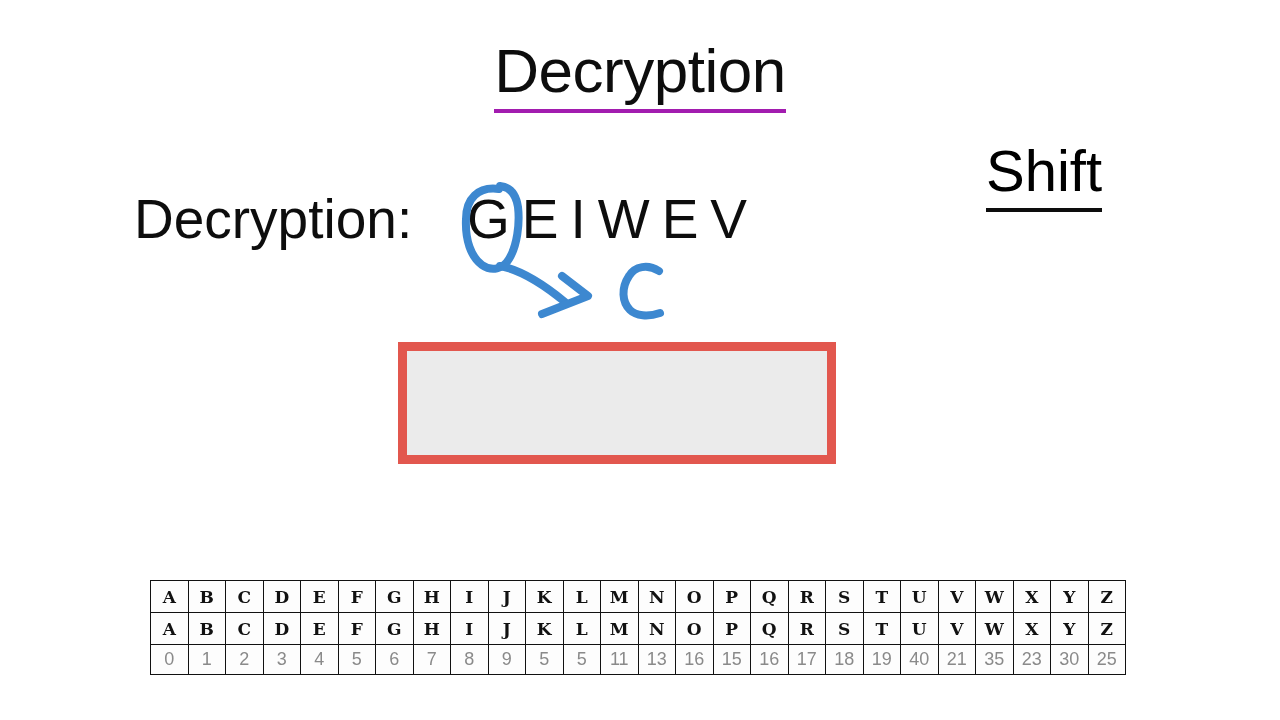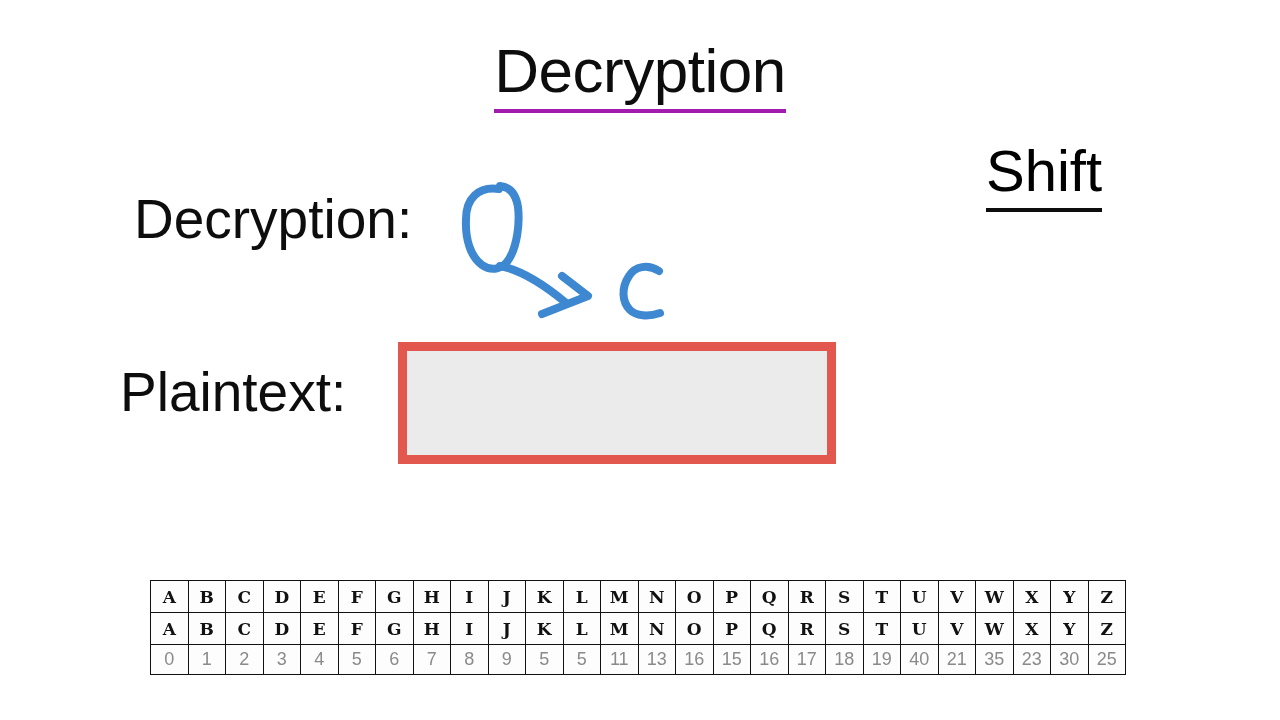--- a/index.html
+++ b/index.html
@@ -136,22 +136,22 @@
 </head>
 <body>
 
 <div id="slide">
 
   <div class="title"><span class="u">Decryption</span></div>
 
   <div class="shift"><span class="u">Shift</span></div>
 
   <div class="cipher-label">Decryption:</div>
-
-  <div class="plain-label">Plaintext:</div>
+  <div class="cipher-value">GEIWEV</div>
+
   <div class="plain-box"></div>
 
   <svg class="ink" viewBox="0 0 1280 720" xmlns="http://www.w3.org/2000/svg">
 
     <path d="M 499 189 C 478 186 466 199 466 219 C 465 240 471 257 482 265 C 492 272 503 269 509 259 C 517 246 520 224 518 207 C 516 194 510 187 500 186" fill="none" stroke="#3d88d0" stroke-width="8" stroke-linecap="round" stroke-linejoin="round"></path>
 
     <path d="M 500 266 C 522 270 548 288 565 302" fill="none" stroke="#3d88d0" stroke-width="8" stroke-linecap="round" stroke-linejoin="round"></path>
 
     <path d="M 562 276 L 588 296 L 542 314" fill="none" stroke="#3d88d0" stroke-width="8" stroke-linecap="round" stroke-linejoin="round"></path>
 

